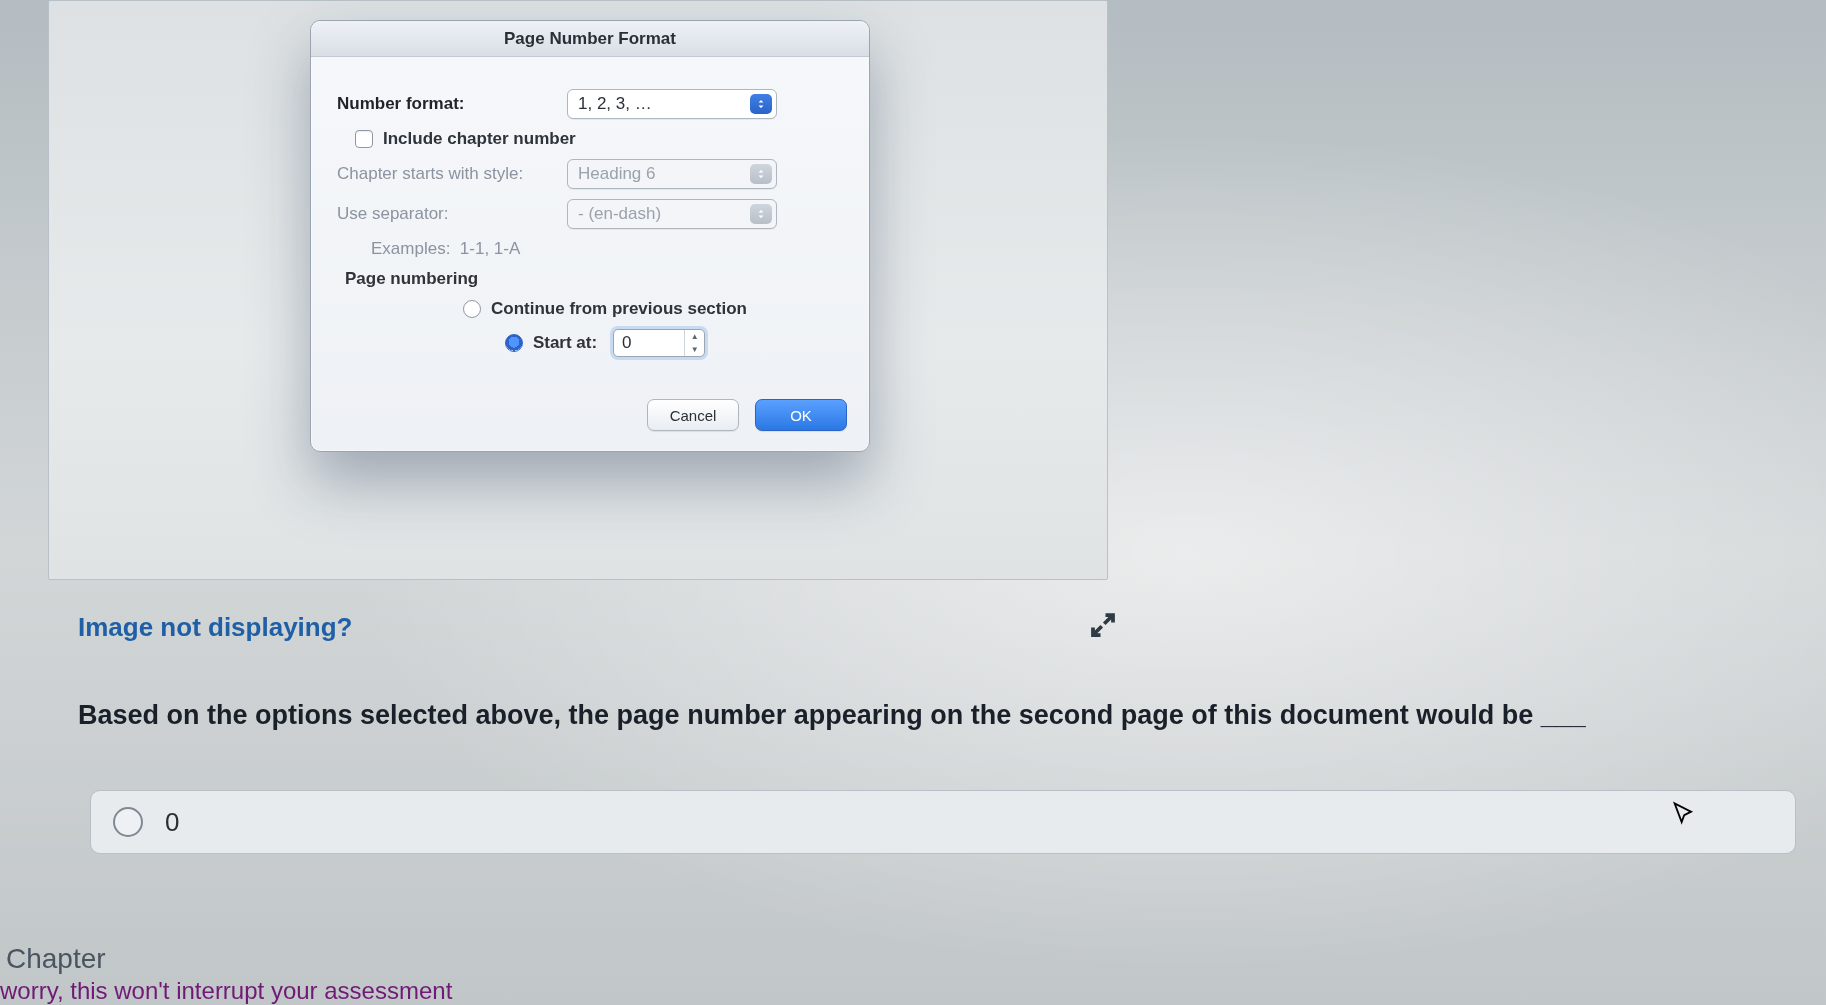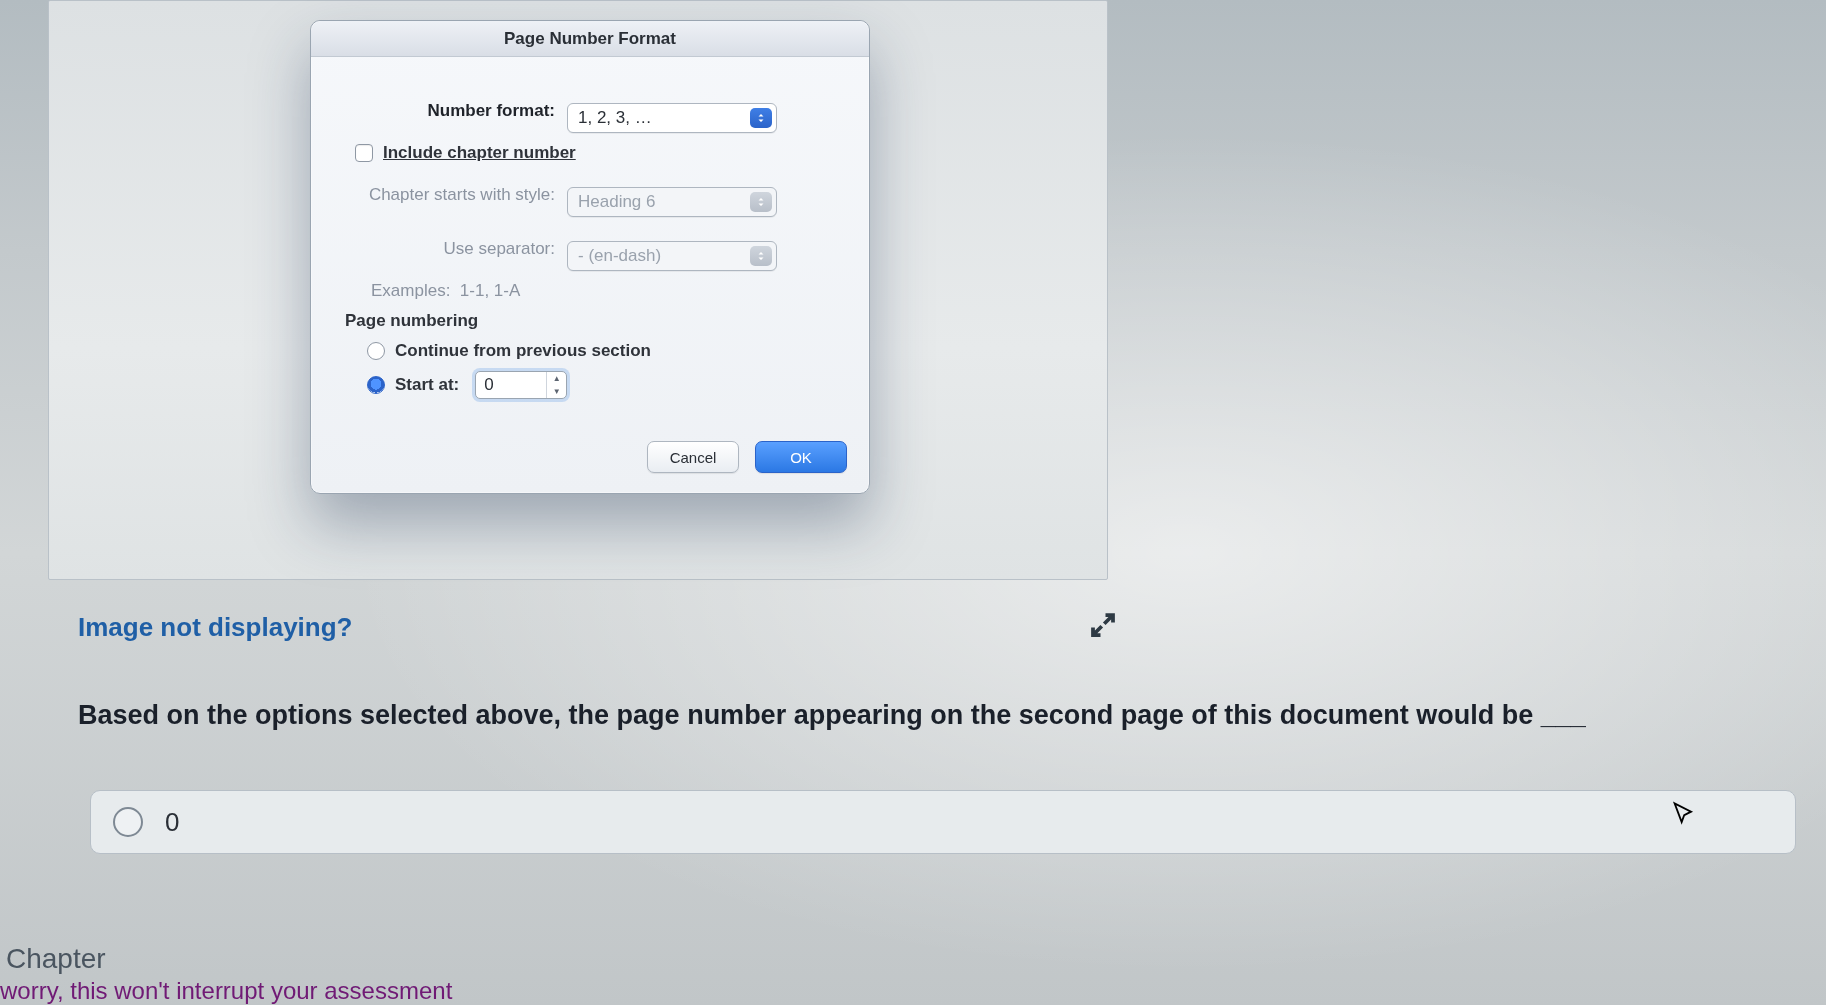--- a/index.html
+++ b/index.html
@@ -41,71 +41,69 @@
     font-weight: 700; font-size: 17px; color: #2a2f36;
   }
   .dlg-body {
     padding: 22px 26px 18px 26px;
     font-size: 17px;
     color: #2f333a;
   }
   .row { display: flex; align-items: center; margin: 10px 0; }
   .lbl-right {
     width: 230px;
-    text-align: right;
+    text-align: left;
     padding-right: 12px;
     color: #4a4f57;
   }
   .lbl-strong { font-weight: 700; color: #1f232a; }
 
   .popup {
     position: relative;
     display: inline-flex; align-items: center;
     height: 30px;
     padding: 0 30px 0 10px;
     background: #ffffff;
     border: 1px solid #aeb6c0;
     border-radius: 6px;
     min-width: 210px;
     color: #2a2f36;
     box-shadow: 0 1px 0 rgba(0,0,0,0.05);
-    margin-top: 14px;
   }
   .popup.small { min-width: 210px; }
   .popup.disabled {
     color: #9aa2ad;
     background: #f3f5f8;
   }
   .popup .caret {
     position: absolute; right: 4px; top: 4px; bottom: 4px; width: 22px;
     border-radius: 5px;
     display: flex; align-items: center; justify-content: center;
     background: linear-gradient(180deg, #3f7fe6, #2b63c9);
   }
   .popup.disabled .caret { background: linear-gradient(180deg,#cfd5dd,#b8bfc9); }
   .caret svg { width: 12px; height: 12px; fill: #fff; }
 
   .checkbox {
     display: inline-flex; align-items: center;
     gap: 10px;
     margin-left: 18px;
-    text-decoration: underline;
   }
   .checkbox .box {
     width: 18px; height: 18px; border: 1px solid #8f98a4;
     border-radius: 4px; background: #fff;
     box-shadow: inset 0 1px 1px rgba(0,0,0,0.08);
   }
   .checkbox .cb-label { font-weight: 700; }
 
   .muted { color: #8b93a0; }
   .section-label { font-weight: 700; margin-top: 8px; }
 
   .radiogroup { margin-top: 4px; margin-left: 30px; }
-  .radio { display: flex; align-items: center; gap: 10px; margin: 10px 0; }
+  .radio { display: flex; align-items: center; gap: 10px; margin: 10px 0; justify-content: center; }
   .radio .dot {
     width: 18px; height: 18px; border-radius: 50%;
     border: 1px solid #8f98a4; background: #fff;
     display: flex; align-items: center; justify-content: center;
   }
   .radio.selected .dot {
     border-color: #2b63c9;
     background: radial-gradient(circle at 50% 45%, #4f94ff 0 45%, #2b63c9 46% 70%, #fff 71% 100%);
   }
   .radio .rlabel { font-weight: 700; }

